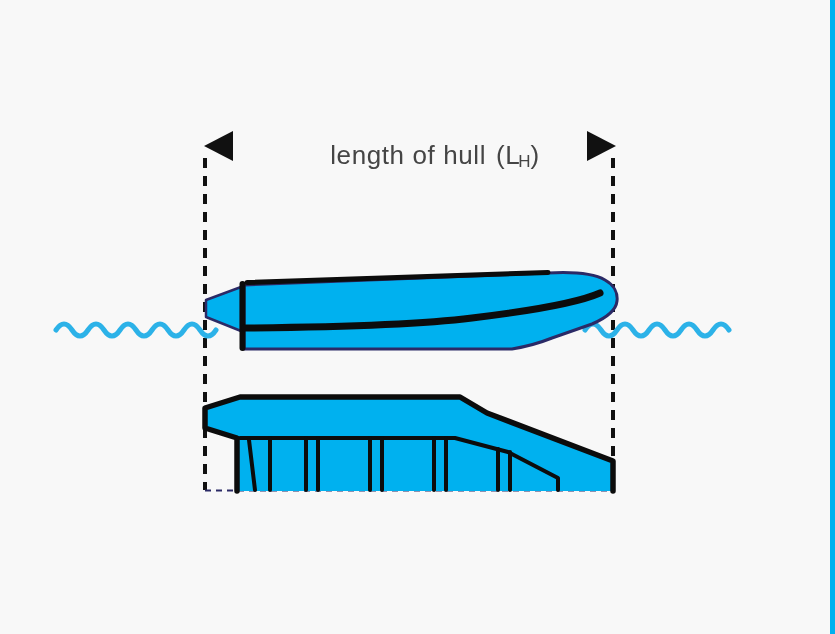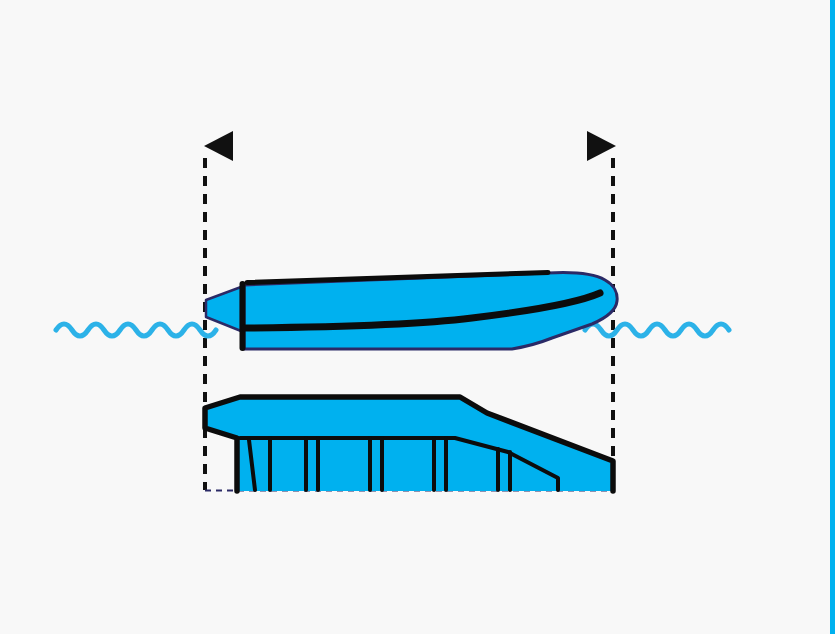--- a/index.html
+++ b/index.html
@@ -108,16 +108,19 @@
         <line x1="370" y1="438" x2="370" y2="490"></line>
         <line x1="382" y1="438" x2="382" y2="490"></line>
         <line x1="434" y1="438" x2="434" y2="490"></line>
         <line x1="446" y1="438" x2="446" y2="490"></line>
         <line x1="498" y1="449" x2="498" y2="490"></line>
         <line x1="510" y1="452" x2="510" y2="490"></line>
       </g>
     </g>
   </svg>
 
+  <div class="hull-length-label">
+    <span>length of hull </span><span class="symbol-main">(</span><span>L</span><span class="symbol-sub">H</span><span>)</span>
+  </div>
 
   <div class="edge-strip"></div>
 
 </div>
 
 </body></html>

